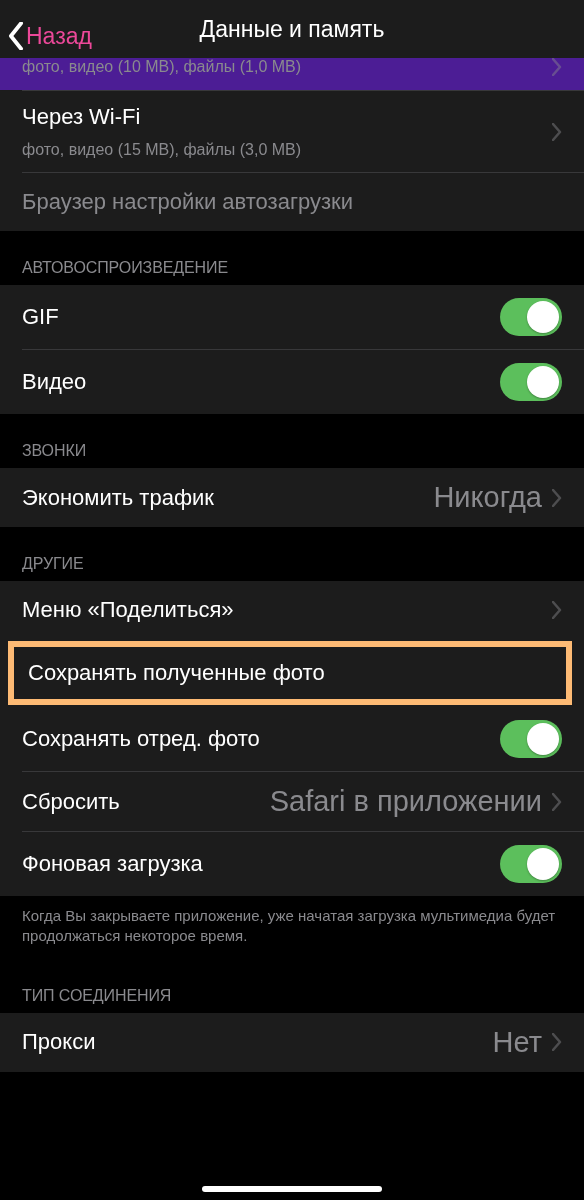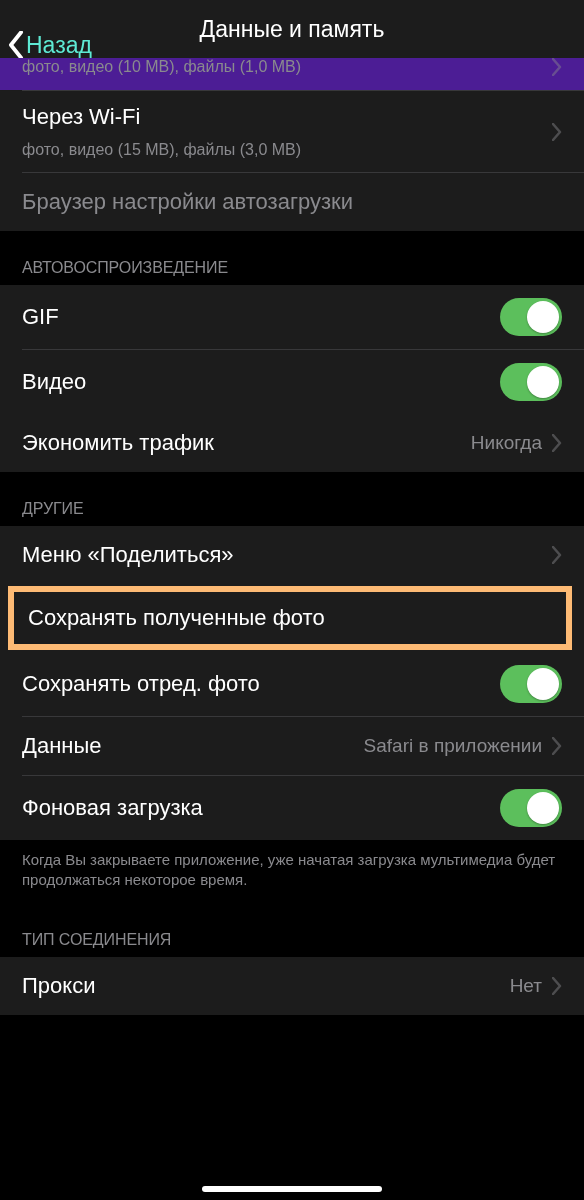--- a/index.html
+++ b/index.html
@@ -16,25 +16,25 @@
     height: 58px;
     display: flex;
     align-items: center;
     justify-content: center;
     position: relative;
     background: #1c1c1c;
   }
   .back {
     position: absolute;
     left: 8px;
-    top: 16px;
+    top: 7px;
     height: 58px;
     display: flex;
     align-items: center;
-    color: #5eead4;
+    color: #ec4899;
     font-size: 23px;
   }
   .back svg { margin-right: 2px; }
   .title {
     font-size: 23px;
     font-weight: 400;
     color: #fff;
   }
   .scroll { height: calc(1200px - 58px); overflow: hidden; }
   .section-header {
@@ -67,21 +67,21 @@
   .row .label {
     font-size: 22px;
     color: #fff;
   }
   .row .sub {
     font-size: 16px;
     color: #8a8a8e;
     margin-top: 11px;
   }
   .row .value {
-    font-size: 19px;
+    font-size: 29px;
     color: #8a8a8e;
     margin-right: 10px;
   }
   .row .right {
     display: flex;
     align-items: center;
   }
   .chevron {
     width: 10px;
     height: 18px;
@@ -186,20 +186,21 @@
     </div>
     <div class="sep"></div>
     <div class="row">
       <span class="label">Видео</span>
       <div class="toggle">
           <div class="knob"></div>
         </div>
     </div>
   </div>
 
+  <div class="section-header">ЗВОНКИ</div>
   <div class="group">
     <div class="row">
       <span class="label">Экономить трафик</span>
       <div class="right">
         <span class="value">Никогда</span>
         <svg class="chevron" viewBox="0 0 10 18">
             <path d="M1 1 L8 9 L1 17" stroke="#8a8a8e" stroke-width="2.5" fill="none" stroke-linecap="round" stroke-linejoin="round"></path>
           </svg>
       </div>
     </div>
@@ -221,21 +222,21 @@
       </div>
     </div>
     <div class="row">
       <span class="label">Сохранять отред. фото</span>
       <div class="toggle">
           <div class="knob"></div>
         </div>
     </div>
     <div class="sep"></div>
     <div class="row">
-      <span class="label">Данные</span>
+      <span class="label">Сбросить</span>
       <div class="right">
         <span class="value">Safari в приложении</span>
         <svg class="chevron" viewBox="0 0 10 18">
             <path d="M1 1 L8 9 L1 17" stroke="#8a8a8e" stroke-width="2.5" fill="none" stroke-linecap="round" stroke-linejoin="round"></path>
           </svg>
       </div>
     </div>
     <div class="sep"></div>
     <div class="row">
       <span class="label">Фоновая загрузка</span>

